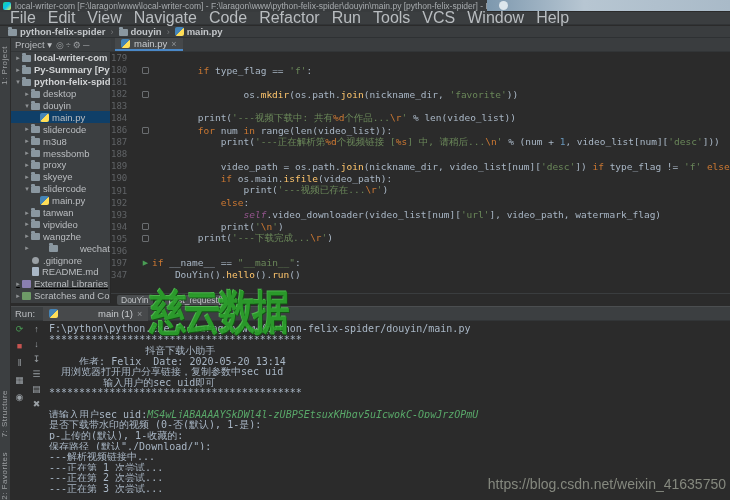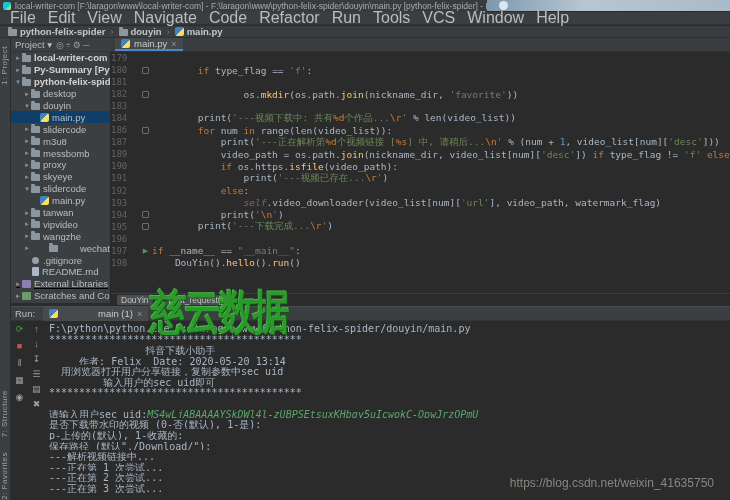--- a/index.html
+++ b/index.html
@@ -84,21 +84,21 @@
   .ctoolbar2{position:absolute;left:19px;top:3px;width:13px;display:flex;flex-direction:column;gap:5px;align-items:center;}
   .cticon{font-size:9px;line-height:10px;color:#9aa0a5;}
   .cbody{position:absolute;left:38px;top:2px;right:0;bottom:0;overflow:hidden;}
   .cline{height:10.6px;white-space:pre;font:10px "DejaVu Sans Mono",monospace;color:#bdc0c3;overflow:hidden;}
   .c-input{color:#59a869;font-style:italic;}
   
   .wm-green{position:absolute;left:150px;top:288px;z-index:30;font-size:47px;line-height:1;
             font-weight:bold;color:#2aa22a;opacity:.92;transform:scaleX(.78);transform-origin:left top;
             letter-spacing:-3px;text-shadow:1px 1px 0 #135413,-1px -1px 0 #4fc04f;white-space:nowrap;
             pointer-events:none;}
-  .wm-url{position:absolute;right:16px;top:476px;z-index:30;font-size:12px;color:#8f9388;opacity:.9;}
+  .wm-url{position:absolute;right:4px;top:476px;z-index:30;font-size:14px;color:#8f9388;opacity:.9;}
 </style>
 </head>
 <body>
 
 <div id="window">
 
   <div class="titlebar">
     <span class="app-icon"></span>
     <span class="title">local-writer-com [F:\laragon\www\local-writer-com] - F:\laragon\www\python-felix-spider\douyin\main.py [python-felix-spider] - PyCharm (Administrator)</span>
   </div>
@@ -310,28 +310,33 @@
           <span class="foldsq"></span>
         </span>
         <span class="codetxt"><span class="c-pl">        </span><span class="c-kw">for</span><span class="c-pl"> num </span><span class="c-kw">in</span><span class="c-pl"> range(len(video_list)):</span></span>
       </div>
       <div class="eline">
         <span class="gut">187</span>
         <span class="gmark"></span>
         <span class="codetxt"><span class="c-pl">            print(</span><span class="c-str">'---正在解析第</span><span class="c-esc">%d</span><span class="c-str">个视频链接 [</span><span class="c-esc">%s</span><span class="c-str">] 中, 请稍后...</span><span class="c-esc">\n</span><span class="c-str">'</span><span class="c-pl"> % (num + </span><span class="c-num">1</span><span class="c-pl">, video_list[num][</span><span class="c-str">'desc'</span><span class="c-pl">]))</span></span>
       </div>
       <div class="eline">
+        <span class="gut">188</span>
+        <span class="gmark"></span>
+        <span class="codetxt"></span>
+      </div>
+      <div class="eline">
         <span class="gut">189</span>
         <span class="gmark"></span>
         <span class="codetxt"><span class="c-pl">            video_path = os.path.</span><span class="c-fn">join</span><span class="c-pl">(nickname_dir, video_list[num][</span><span class="c-str">'desc'</span><span class="c-pl">]) </span><span class="c-kw">if</span><span class="c-pl"> type_flag != </span><span class="c-str">'f'</span><span class="c-pl"> </span><span class="c-kw">else</span><span class="c-pl"> os.path.jo</span></span>
       </div>
       <div class="eline">
         <span class="gut">190</span>
         <span class="gmark"></span>
-        <span class="codetxt"><span class="c-pl">            </span><span class="c-kw">if</span><span class="c-pl"> os.https.</span><span class="c-fn">isfile</span><span class="c-pl">(video_path):</span></span>
+        <span class="codetxt"><span class="c-pl">            </span><span class="c-kw">if</span><span class="c-pl"> os.main.</span><span class="c-fn">isfile</span><span class="c-pl">(video_path):</span></span>
       </div>
       <div class="eline">
         <span class="gut">191</span>
         <span class="gmark"></span>
         <span class="codetxt"><span class="c-pl">                print(</span><span class="c-str">'---视频已存在...</span><span class="c-esc">\r</span><span class="c-str">'</span><span class="c-pl">)</span></span>
       </div>
       <div class="eline">
         <span class="gut">192</span>
         <span class="gmark"></span>
         <span class="codetxt"><span class="c-pl">            </span><span class="c-kw">else</span><span class="c-pl">:</span></span>
@@ -361,21 +366,21 @@
         <span class="codetxt"></span>
       </div>
       <div class="eline">
         <span class="gut">197</span>
         <span class="gmark">
           <span class="runarrow">▶</span>
         </span>
         <span class="codetxt"><span class="c-kw">if</span><span class="c-pl"> __name__ == </span><span class="c-str">"__main__"</span><span class="c-pl">:</span></span>
       </div>
       <div class="eline">
-        <span class="gut">198</span>
+        <span class="gut">347</span>
         <span class="gmark"></span>
         <span class="codetxt"><span class="c-pl">    DouYin().</span><span class="c-fn">hello</span><span class="c-pl">().</span><span class="c-fn">run</span><span class="c-pl">()</span></span>
       </div>
     </div>
 
   <div class="ebreadcrumb">
     <span class="echip">DouYin</span>
     <span class="esep">▸</span>
     <span class="echip">post_request()</span>
   </div>

